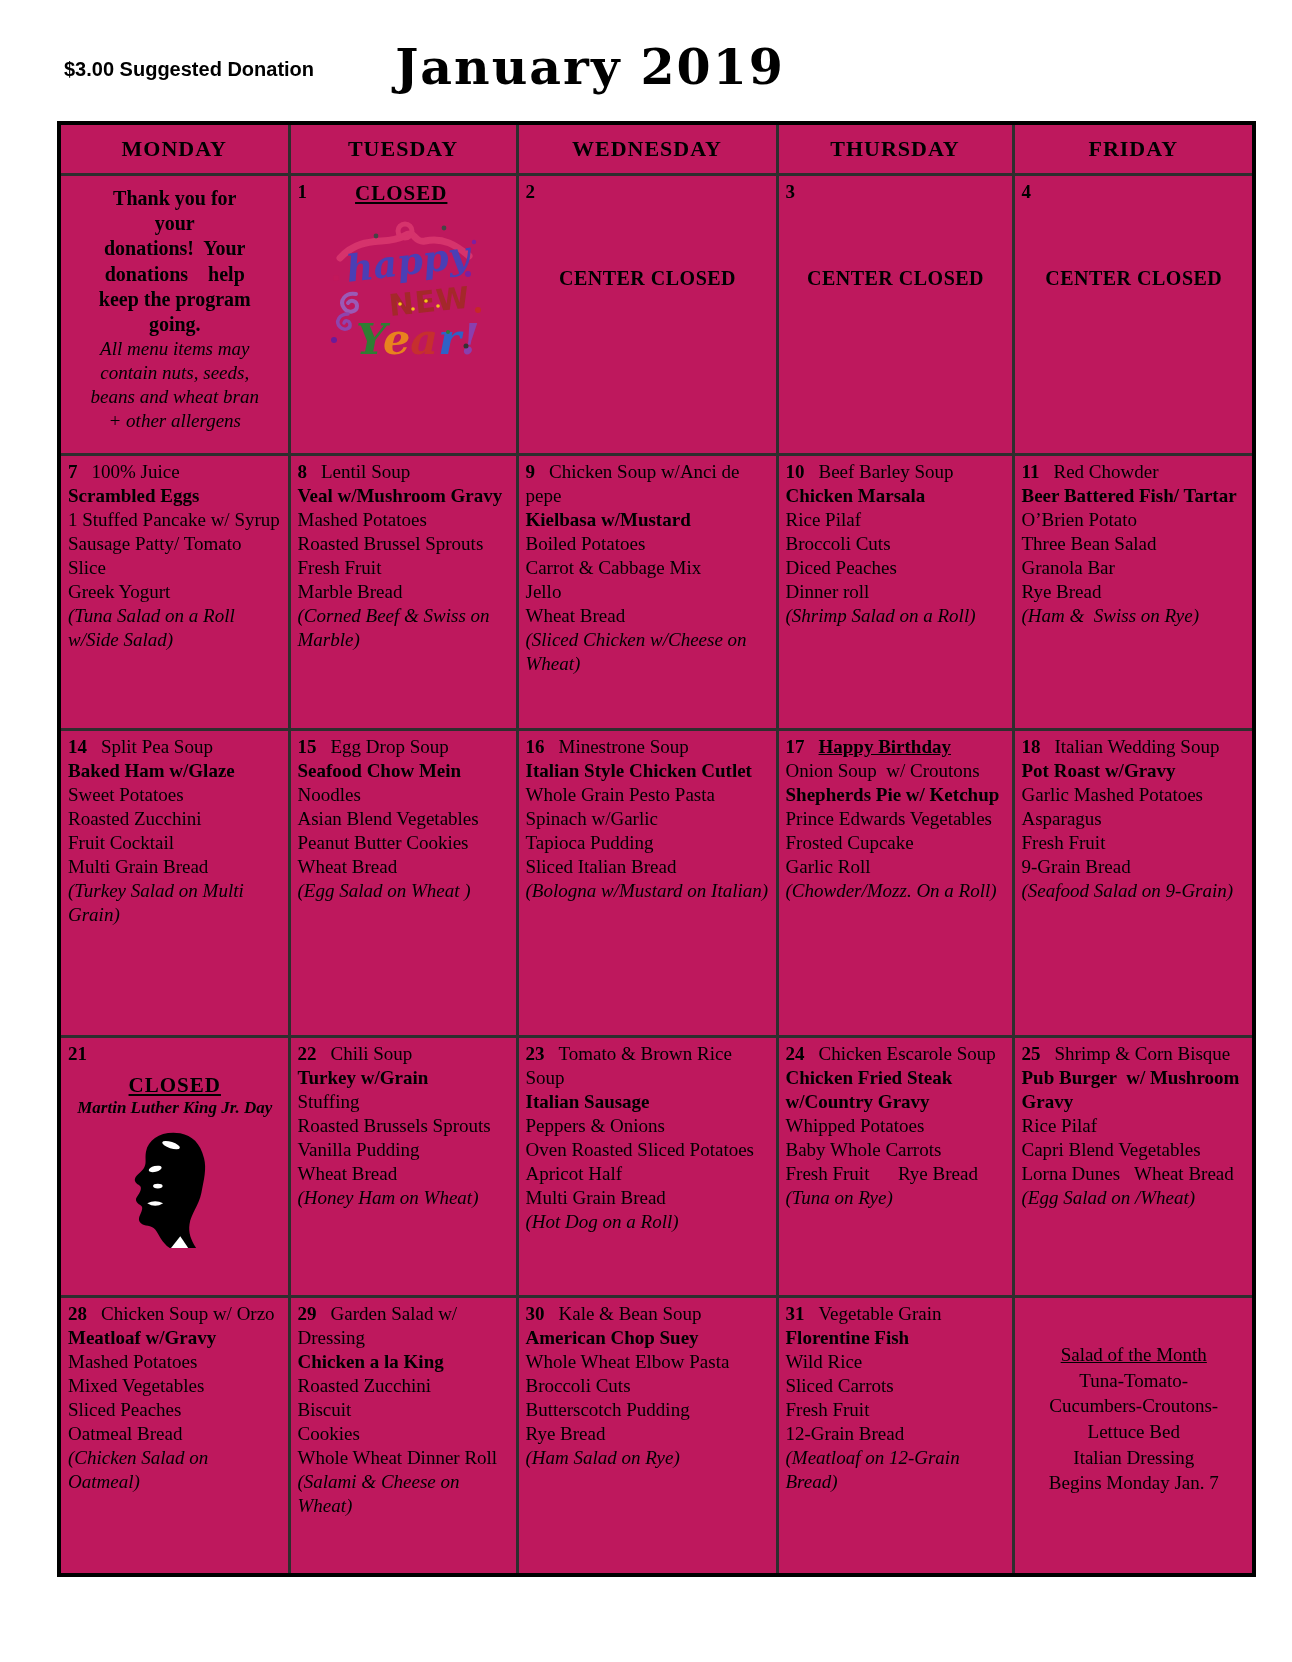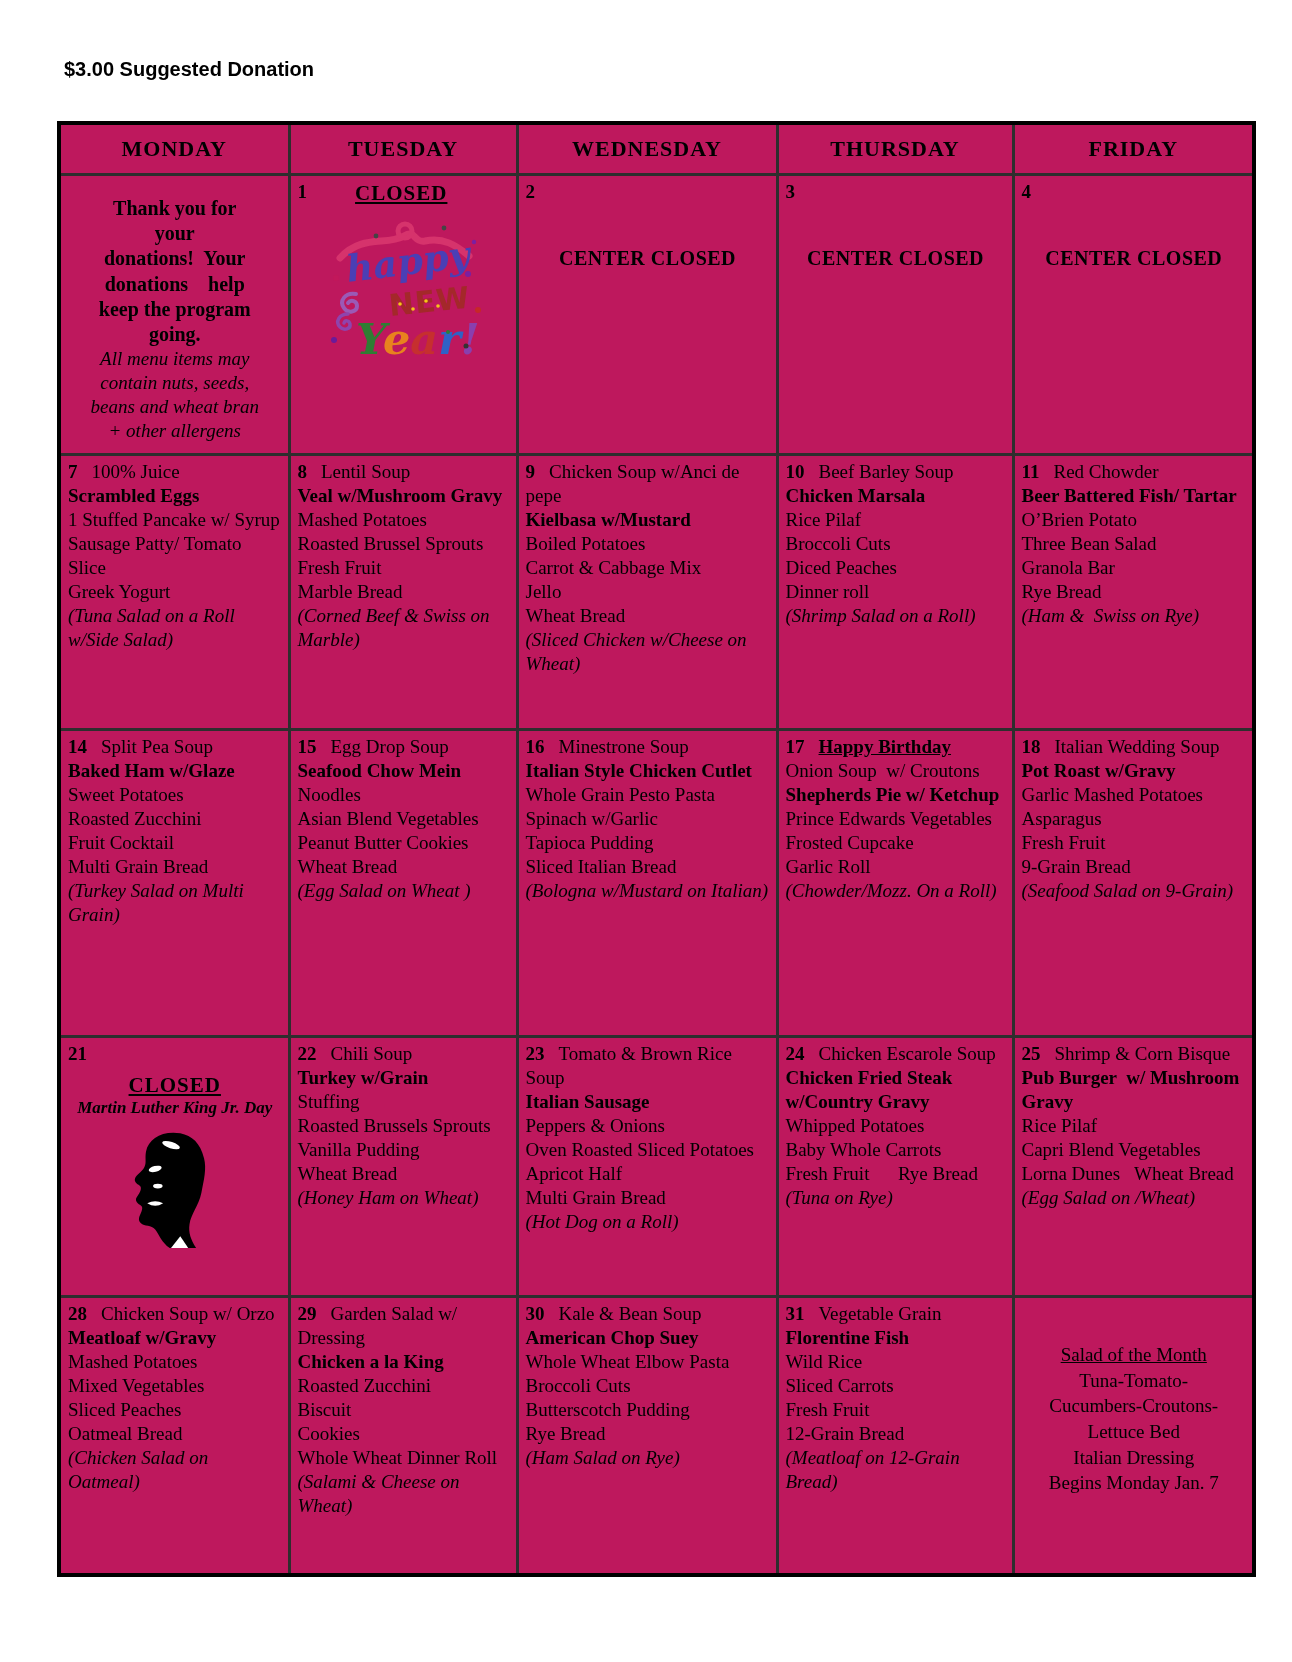--- a/index.html
+++ b/index.html
@@ -26,44 +26,45 @@
   tbody tr:nth-child(4){height:260px;}
   tbody tr:nth-child(5){height:278px;}
 
   .ln{white-space:pre-wrap;}
   .bold{font-weight:bold;}
   .italic{font-style:italic;}
   .center{text-align:center;}
   .underline{text-decoration:underline;}
   .day{font-weight:bold;margin-right:14px;}
 
-  td.donations{padding-top:20px;}
+  td.donations{padding-top:10px;}
   td.donations .cbline{font-weight:bold;font-size:20px;text-align:center;}
   td.donations .ciline{font-style:italic;font-size:19px;text-align:center;}
 
-  td.closed .closed-line{margin-top:42px;text-align:center;font-weight:bold;font-size:20px;letter-spacing:.5px;}
+  td.closed .closed-line{margin-top:62px;text-align:center;font-weight:bold;font-size:20px;letter-spacing:.5px;}
 
   td.newyear .cell-top{display:flex;align-items:flex-start;}
   td.newyear .head{flex:1;text-align:center;font-weight:bold;font-size:21px;
         text-decoration:underline;letter-spacing:1px;margin-right:28px;}
   .graphic{text-align:center;margin-top:8px;}
 
   td.mlk .cbu{margin-top:6px;text-align:center;font-weight:bold;font-size:21px;
         text-decoration:underline;letter-spacing:1px;}
   td.mlk .cbi{text-align:center;font-weight:bold;font-style:italic;font-size:17px;line-height:1.2;}
   td.mlk .graphic{margin-top:10px;}
 
   td.salad{padding-top:44px;}
   td.salad .ln{text-align:center;line-height:1.35;}
 </style>
 </head>
 <body>
 
 <div class="page">
   <div class="donation-note">$3.00 Suggested Donation</div>
+  <div class="page-title">January 2019</div>
 
   <table class="caltable">
     <colgroup>
       <col style="width:230px">
         <col style="width:228px">
         <col style="width:260px">
       <col style="width:236px">
         <col style="width:241px">
     </colgroup>
     <thead>

